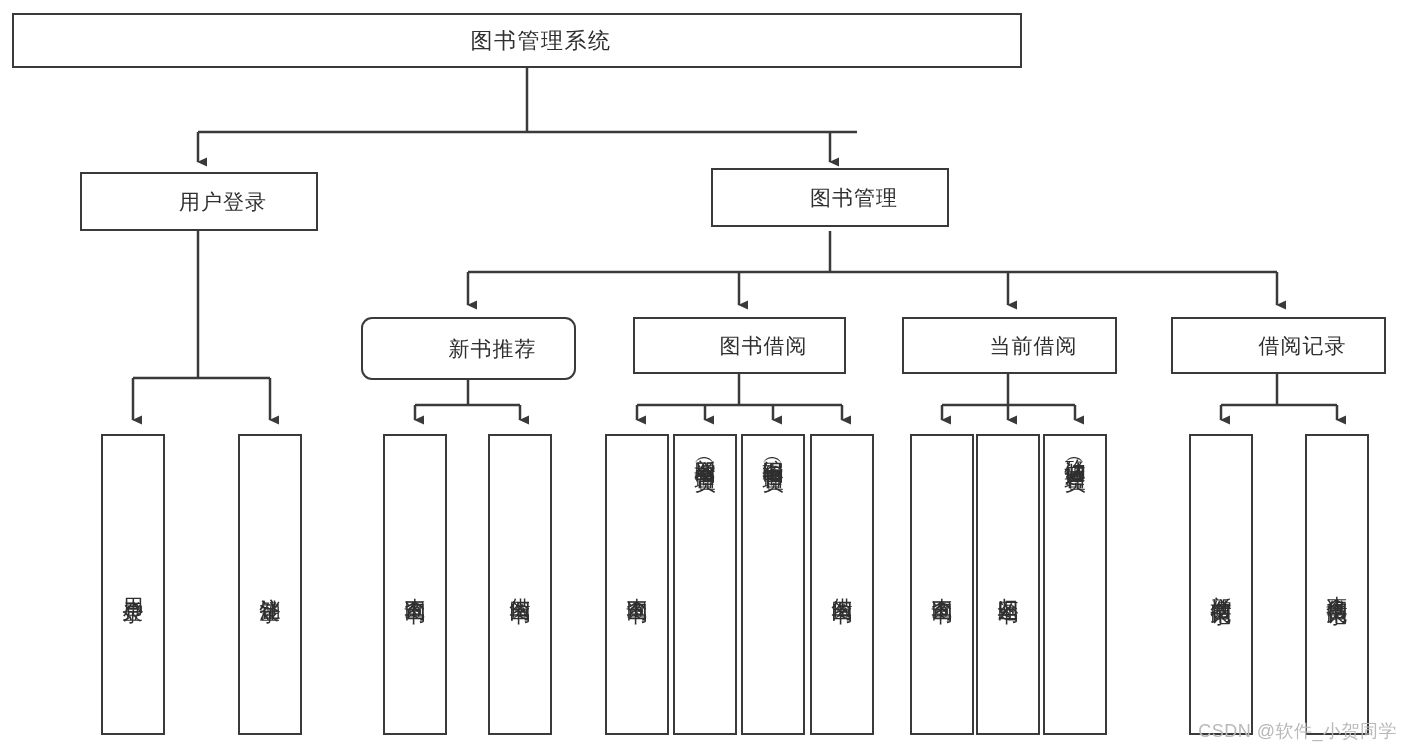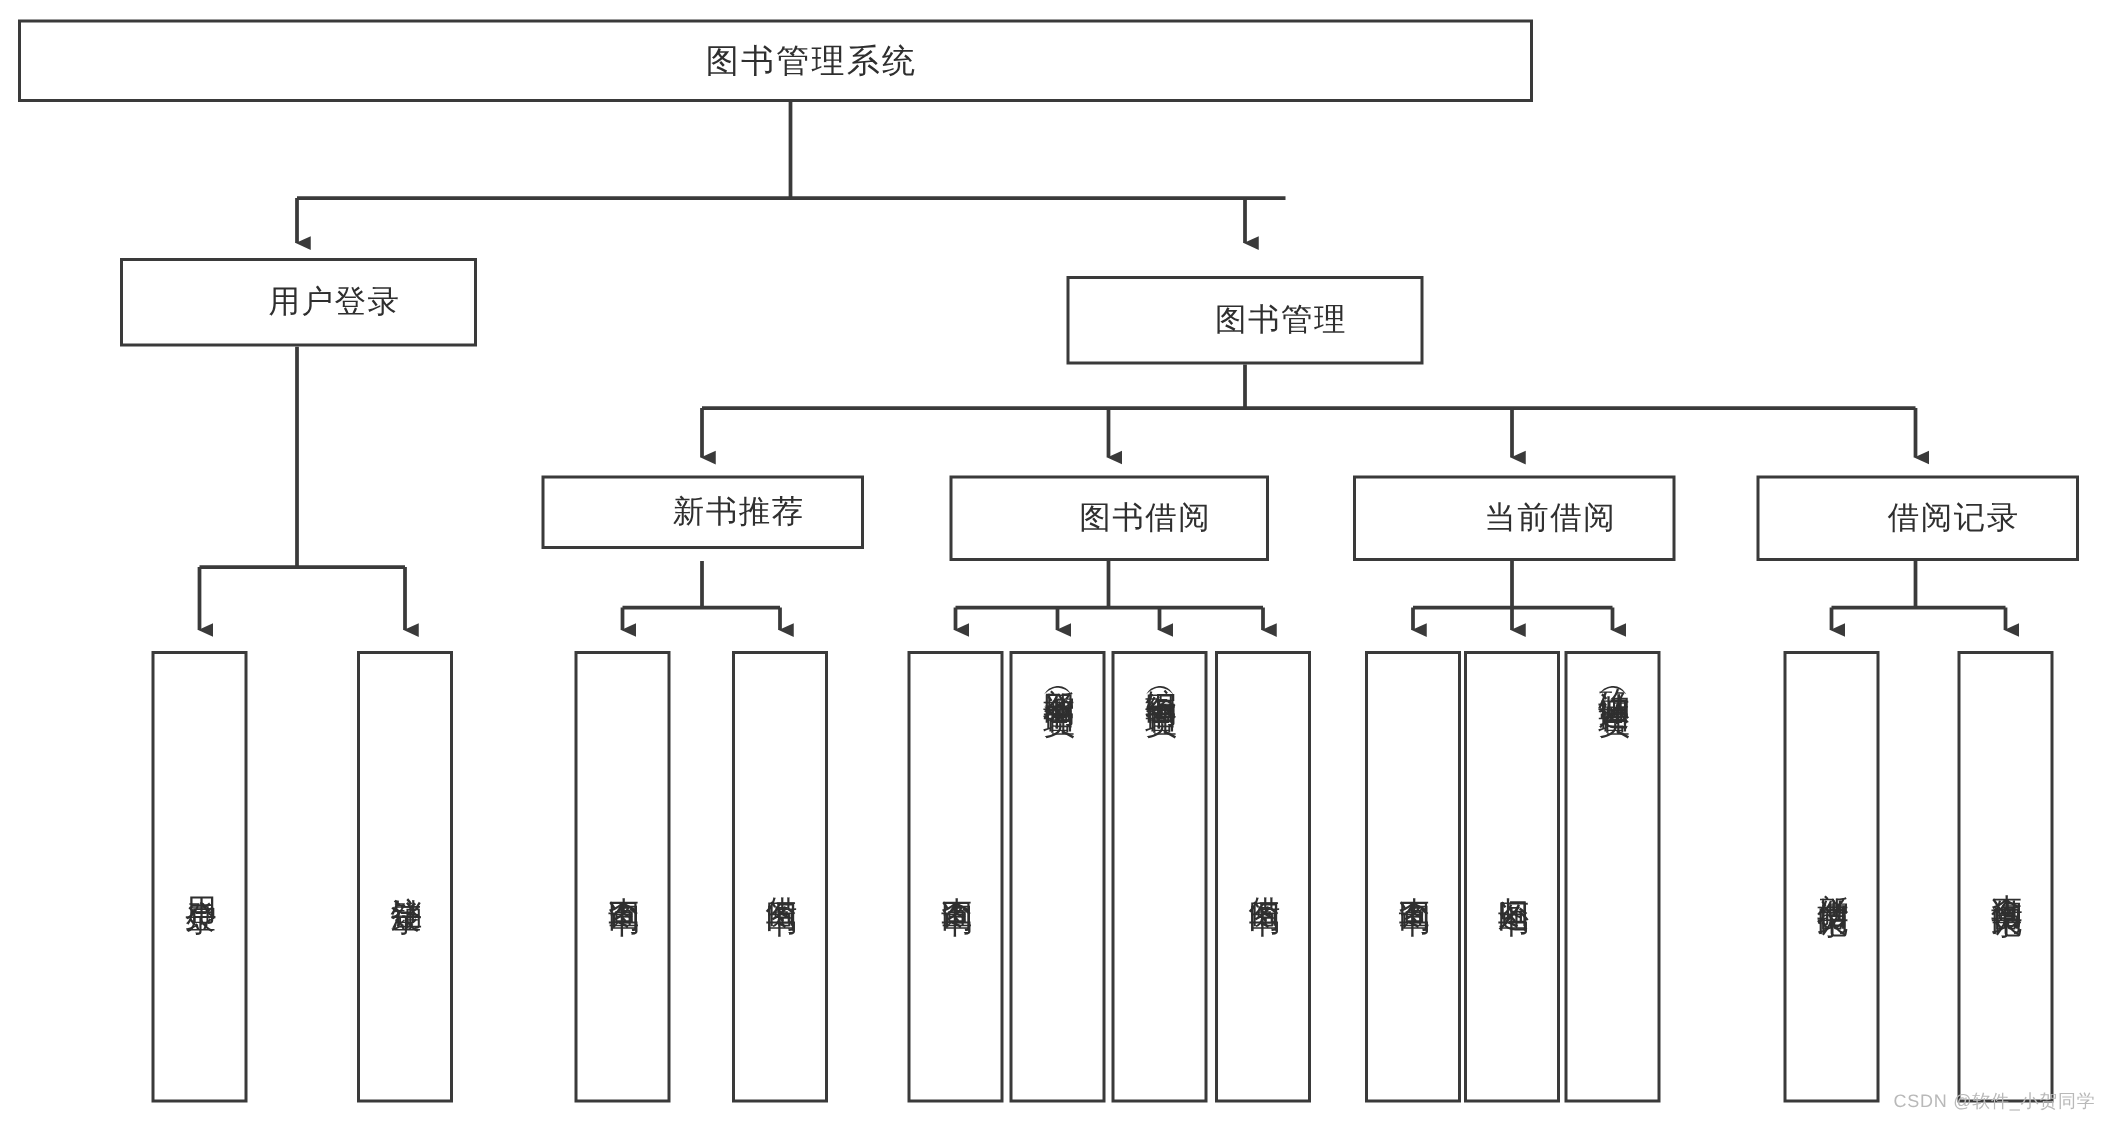--- a/index.html
+++ b/index.html
@@ -63,21 +63,21 @@
     justify-content:center;
   }
   .leaf-inner.top{
     align-items:flex-start;
     padding-top:6px;
   }
   .watermark{
     position:absolute;
     right:8px;
     bottom:4px;
-    font-size:12px;
+    font-size:18px;
     color:#b9b9b9;
     letter-spacing:0.5px;
     white-space:nowrap;
   }
 </style>
 </head>
 <body>
 
 <div id="canvas">
 
@@ -133,25 +133,25 @@
   </svg>
 
   <div class="node root horiz" style="left:12px; top:13px; width:1010px; height:55px;">
     <span>图书管理系统</span>
   </div>
 
   <div class="node horiz" style="left:80px; top:172px; width:238px; height:59px;">
     <span>用户登录</span>
   </div>
 
-  <div class="node horiz" style="left:711px; top:184px; width:238px; height:59px;">
+  <div class="node horiz" style="left:711px; top:168px; width:238px; height:59px;">
     <span>图书管理</span>
   </div>
 
-  <div class="node horiz" style="left:361px; top:317px; width:215px; height:49px;">
+  <div class="node horiz" style="left:361px; top:317px; width:215px; height:63px;border-radius:11px;">
     <span>新书推荐</span>
   </div>
 
   <div class="node horiz" style="left:633px; top:317px; width:213px; height:57px;">
     <span>图书借阅</span>
   </div>
 
   <div class="node horiz" style="left:1171px; top:317px; width:215px; height:57px;">
     <span>借阅记录</span>
   </div>

